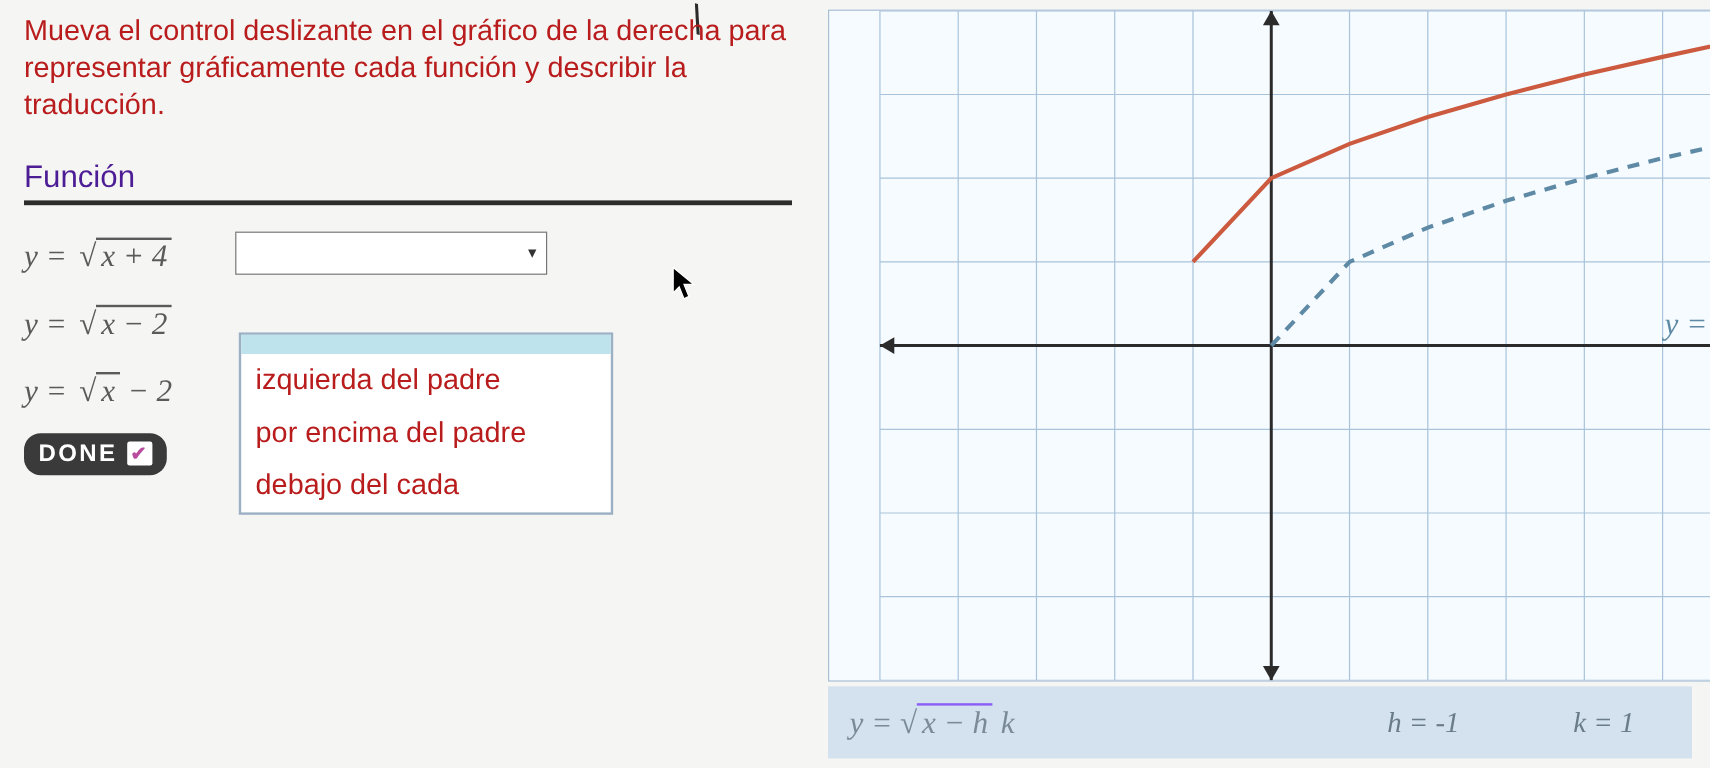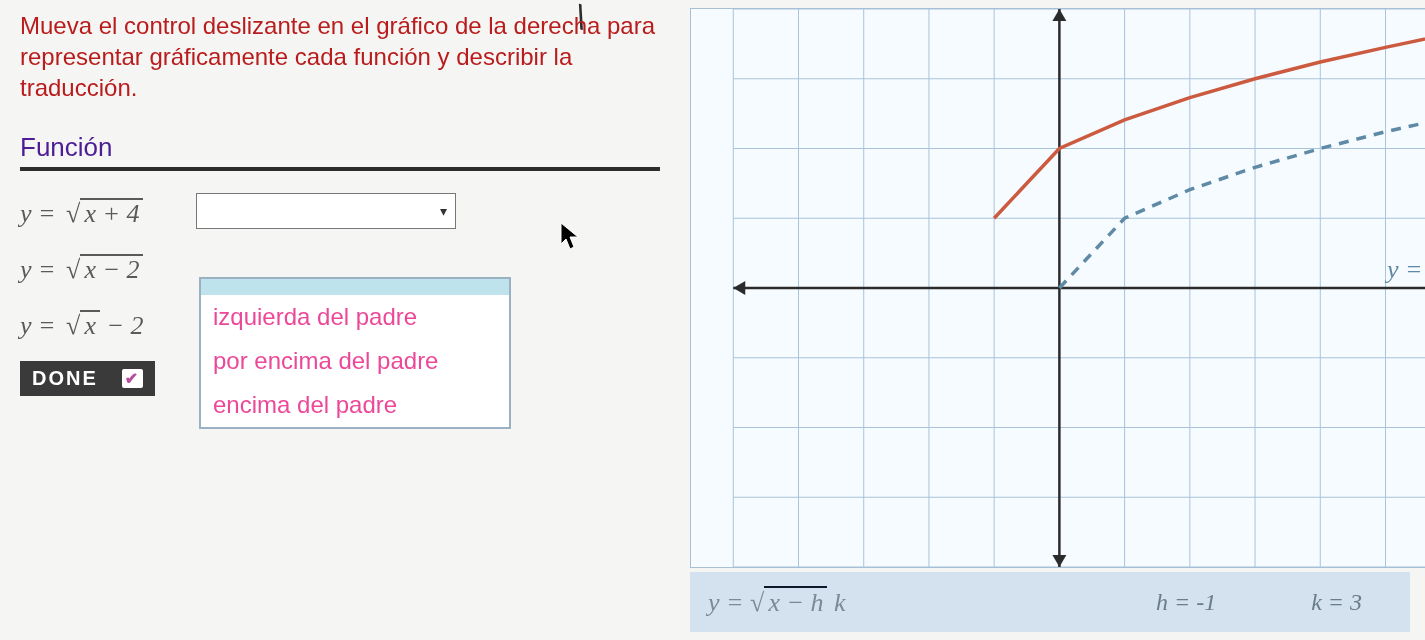--- a/index.html
+++ b/index.html
@@ -93,37 +93,37 @@
       width: 312px;
       border: 2px solid #9cb0c4;
       background: #fff;
       z-index: 20;
       font-style: normal;
       font-family: Arial, sans-serif;
     }
     .dropdown-list .opt {
       padding: 8px 12px;
       font-size: 24px;
-      color: #ec4899;
+      color: #b91c1c;
       cursor: default;
     }
     .dropdown-list .opt.selected {
       background: #bfe3ed;
     }
     .done-btn {
       display: inline-flex;
       align-items: center;
-      gap: 24px;
+      gap: 8px;
       background: #3a3a3a;
       color: #fff;
       font-weight: bold;
       font-size: 20px;
       letter-spacing: 2px;
       padding: 6px 12px;
-      border-radius: 0;
+      border-radius: 14px;
       margin-top: 8px;
       font-style: normal;
       font-family: Arial, sans-serif;
       justify-content: center;
     }
     .done-check {
       display: inline-flex;
       background: #fff;
       color: #b84b9d;
       font-size: 16px;
@@ -180,21 +180,21 @@
       display: flex;
       align-items: center;
       padding: 0 18px;
       font-family: "Times New Roman", serif;
       font-style: italic;
       font-size: 26px;
       color: #7a8a96;
       gap: 60px;
     }
     .bottom-bar .sqrt-arg-c {
-      border-top: 2px solid #0f172a;
+      border-top: 2px solid #8b5cf6;
       display: inline-block;
       padding: 0 4px;
     }
     .slider-group {
       display: flex;
       align-items: center;
       gap: 95px;
       margin-left: auto;
       padding-right: 30px;
     }
@@ -256,21 +256,21 @@
   <div class="done-btn">
     <span>DONE</span>
     <span class="done-check">✔</span>
   </div>
 </div>
 
 <div class="dropdown-list">
   <div class="opt selected"></div>
   <div class="opt">izquierda del padre</div>
   <div class="opt">por encima del padre</div>
-  <div class="opt">encima del padre</div>
+  <div class="opt">debajo del cada</div>
 </div>
 
 <div class="cursor-arrow">
   <svg width="22" height="30" viewBox="0 0 22 30">
     <path d="M1 1 L1 22 L6 17 L10 27 L14 25 L10 15 L18 15 Z" fill="#000" stroke="#fff" stroke-width="1"></path>
   </svg>
 </div>
 
 <div class="graph-panel">
   <svg class="graph-svg" id="chart-svg" viewBox="0 0 720 560">
@@ -313,16 +313,16 @@
   <div>
     <span>y =</span>
     <span>√</span><span class="sqrt-arg-c">x − h</span>
     <span>  k</span>
   </div>
   <div class="slider-group">
     <div>
       <span class="slider-label">h = -1</span>
     </div>
     <div>
-      <span class="slider-label">k = 3</span>
+      <span class="slider-label">k = 1</span>
     </div>
   </div>
 </div>
 
 </body></html>

